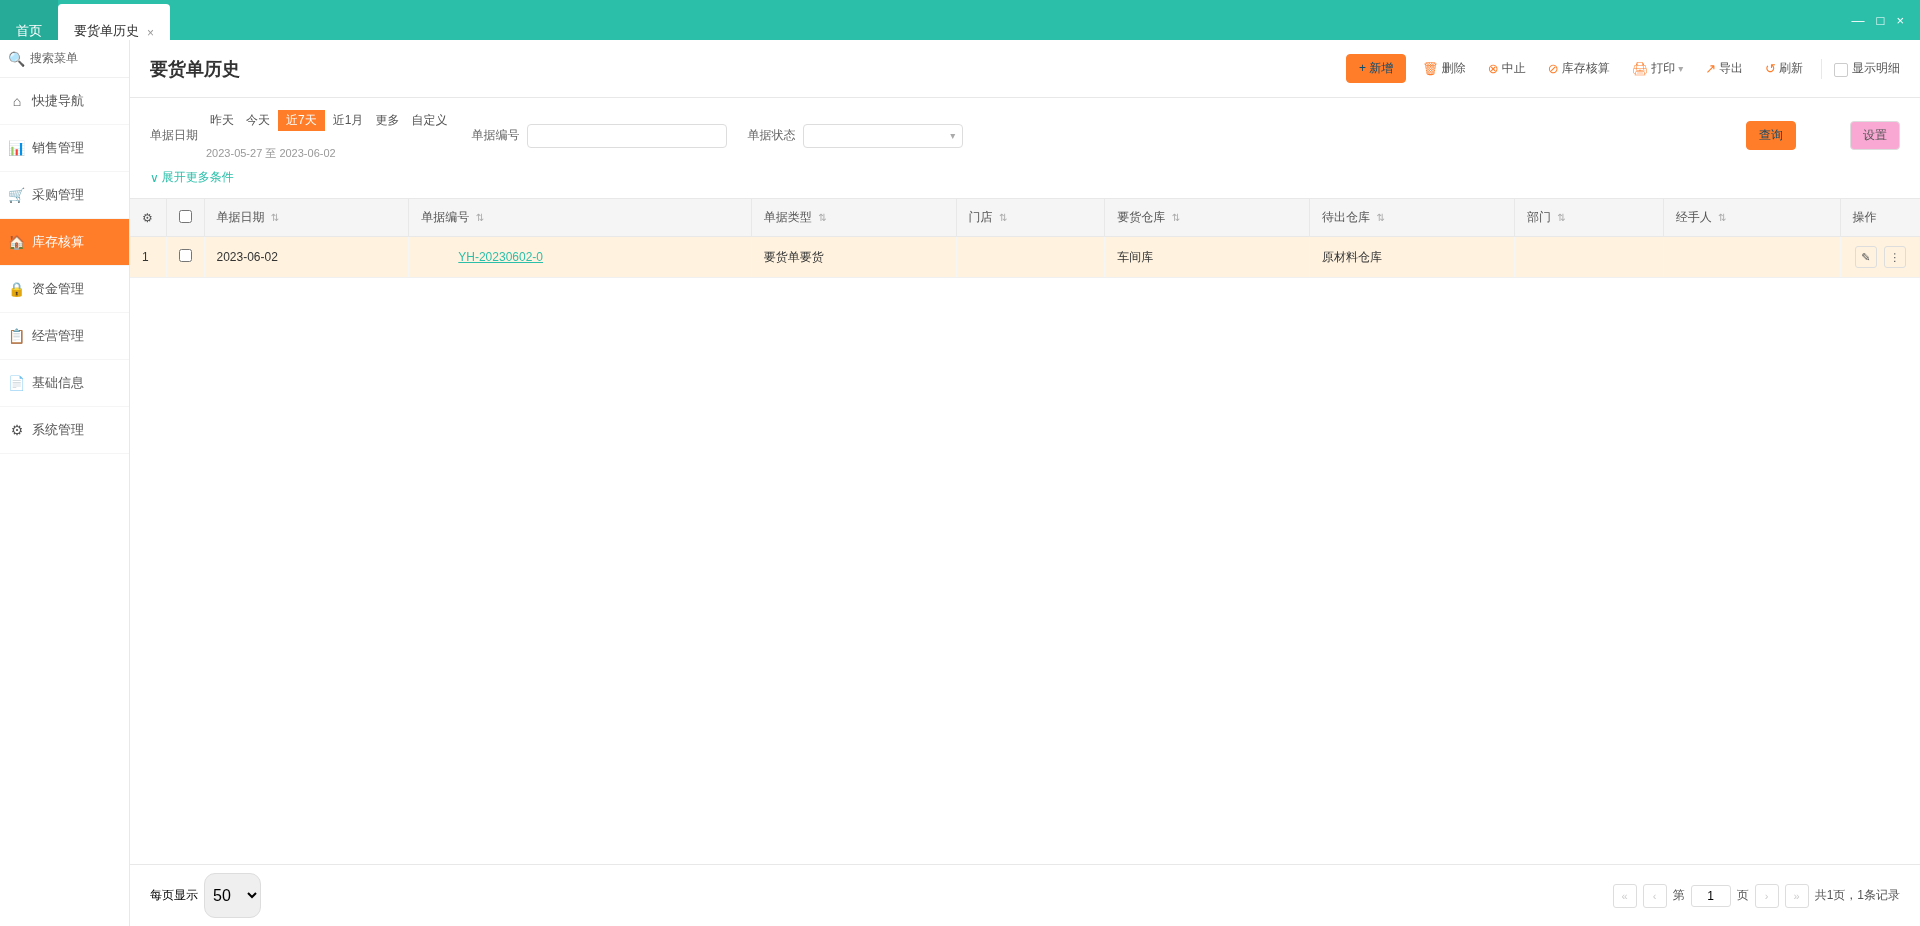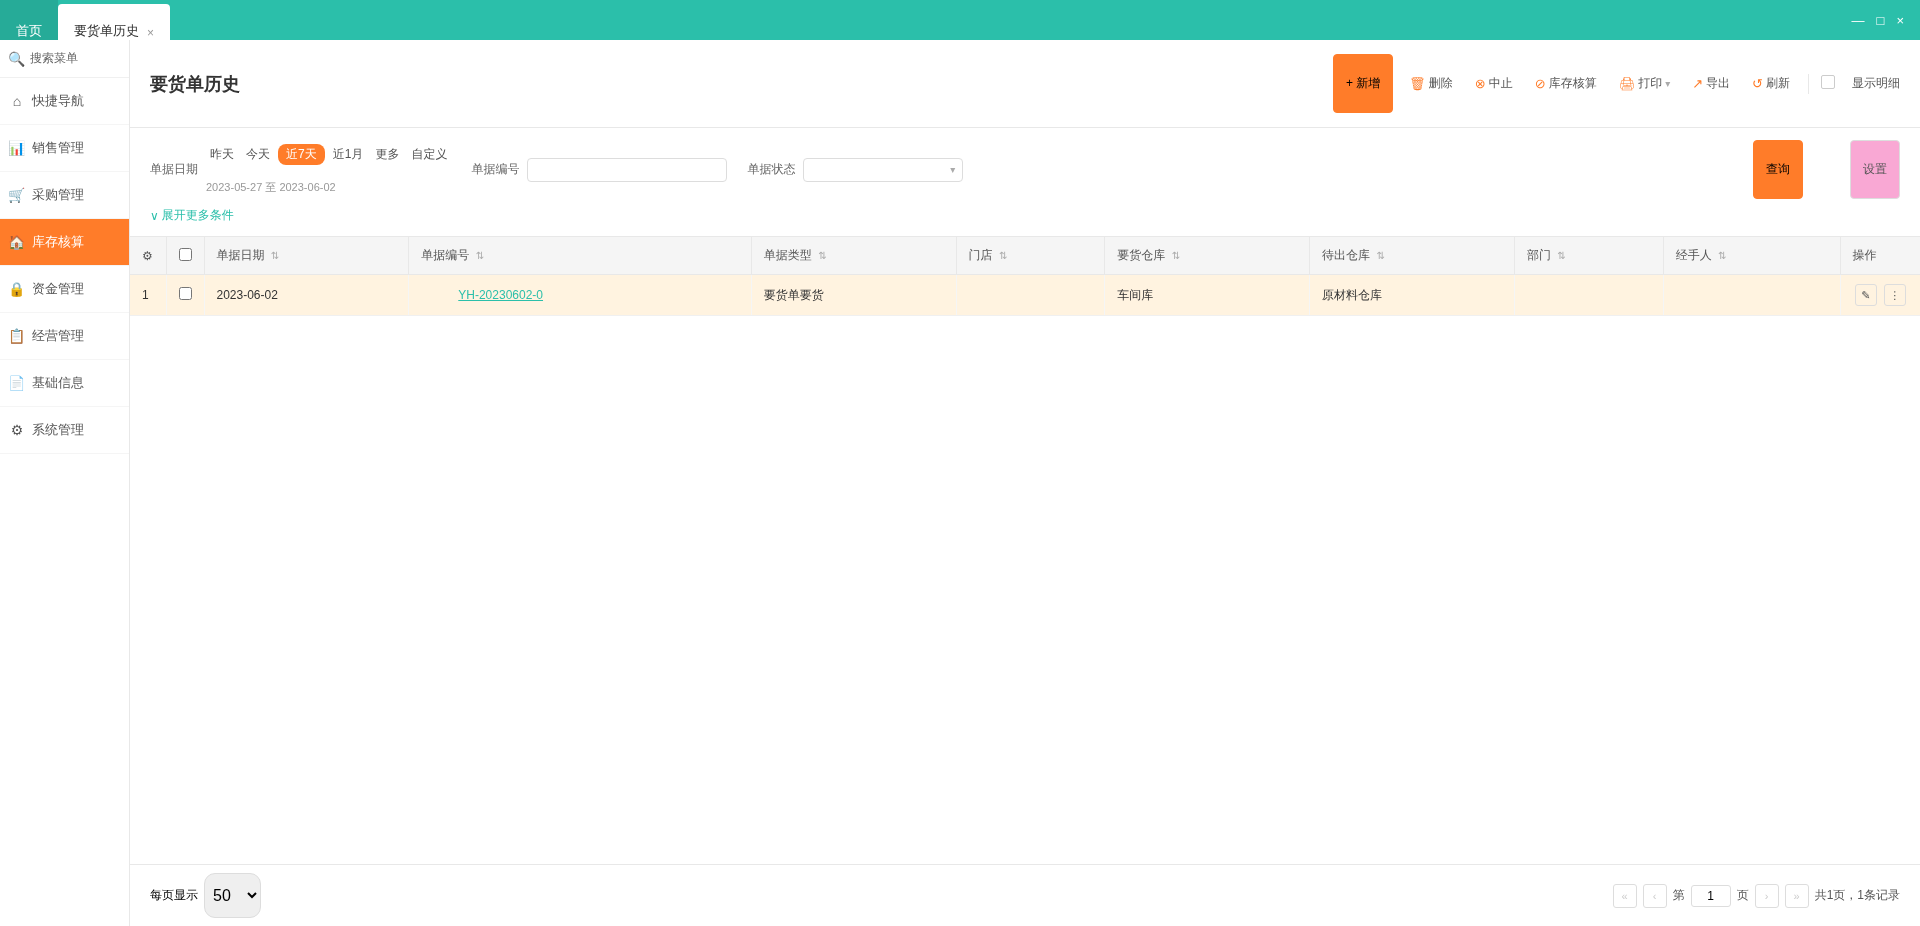--- a/index.html
+++ b/index.html
@@ -28,32 +28,32 @@
 
     
     .content { flex: 1; display: flex; flex-direction: column; overflow: hidden; }
 
     
     .page-header { background: #fff; padding: 14px 20px 0 20px; border-bottom: 1px solid #e8e8e8; }
     .page-title-row { display: flex; align-items: center; justify-content: space-between; margin-bottom: 14px; }
     .page-title { font-size: 18px; font-weight: bold; color: #333; }
     .toolbar { display: flex; align-items: center; gap: 10px; }
     .toolbar-btn { display: flex; align-items: center; gap: 3px; cursor: pointer; font-size: 12px; color: #555; padding: 4px 6px; border-radius: 3px; }
-    .toolbar-btn.primary { background: #ff7c29; color: #000000; border: 1px solid #ff7c29; border-radius: 4px; padding: 20px 12px; margin-left: 8px; }
+    .toolbar-btn.primary { background: #ff7c29; color: #0c4a6e; border: 1px solid #ff7c29; border-radius: 4px; padding: 5px 12px; margin-left: 8px; }
     .toolbar-btn.secondary { background: #f9a8d4; color: #555; border: 1px solid #ddd; border-radius: 4px; padding: 5px 12px; margin-left: 43px; }
     .toolbar-sep { width: 1px; height: 20px; background: #e8e8e8; margin: 0 2px; }
     .toolbar-icon { font-size: 13px; }
 
     
     .filter-area { padding: 12px 20px; background: #fff; border-bottom: 1px solid #e8e8e8; }
     .filter-row { display: flex; align-items: center; gap: 20px; flex-wrap: wrap; }
     .filter-group { display: flex; align-items: center; gap: 8px; }
     .filter-label { color: #666; font-size: 12px; white-space: nowrap; }
     .date-btn { font-size: 12px; cursor: pointer; color: #555; padding: 1px 4px; border-radius: 10px; }
-    .date-btn.active { background: #ff7c29; color: #fff; padding: 2px 8px; border-radius: 8px; }
+    .date-btn.active { background: #ff7c29; color: #fff; padding: 2px 8px; border-radius: 0; }
     .date-range { font-size: 11px; color: #999; margin-top: 15px; }
     .filter-input { border: 1px solid #ddd; border-radius: 4px; padding: 4px 8px; font-size: 12px; width: 200px; color: #333; outline: none; }
     .filter-select { border: 1px solid #ddd; border-radius: 4px; padding: 4px 8px; font-size: 12px; width: 160px; color: #333; outline: none; background: #fff; appearance: none; }
     .filter-select-wrap { position: relative; display: flex; align-items: center; }
     .filter-select-wrap::after { content: '▾'; position: absolute; right: 8px; color: #aaa; pointer-events: none; font-size: 10px; }
     .expand-btn { display: flex; align-items: center; gap: 3px; cursor: pointer; color: #2bbfaa; font-size: 12px; margin-top: 8px; }
 
     
     .table-area { flex: 1; overflow: auto; background: #fff; margin: 0; }
     .data-table { width: 100%; border-collapse: collapse; }
@@ -75,21 +75,21 @@
     .pagination-btn { width: 24px; height: 24px; border: 1px solid #ddd; border-radius: 3px; display: flex; align-items: center; justify-content: center; cursor: pointer; background: #fff; font-size: 11px; color: #555; }
     .pagination-btn.disabled { color: #ccc; cursor: default; }
     .pagination-input { width: 40px; border: 1px solid #ddd; border-radius: 3px; text-align: center; padding: 3px; font-size: 12px; }
     .page-size-select { border: 1px solid #ddd; border-radius: 11px; padding: 12px 4px; font-size: 16px; }
     .summary-bar { background: #fdf3e8; padding: 8px 20px; font-size: 12px; color: #666; border-top: 1px solid #e8e8e8; flex-shrink: 0; }
 
     
     .orange { color: #ff7c29; }
 
     
-    .display-toggle { display: flex; align-items: flex-start; gap: 17px; font-size: 12px; color: #555; cursor: pointer; }
+    .display-toggle { display: flex; align-items: flex-end; gap: 4px; font-size: 12px; color: #555; cursor: pointer; }
     .checkbox-icon { width: 14px; height: 14px; border: 1px solid #ccc; border-radius: 2px; display: inline-block; background: #fff; }
   </style>
 </head>
 <body>
 
 <div class="top-bar">
   <div class="top-bar-tabs">
     <div class="tab-item home">
       <span>首页</span>
     </div>
@@ -214,21 +214,21 @@
 
         <div class="filter-group">
           <span class="filter-label">单据状态</span>
           <div class="filter-select-wrap">
             <select class="filter-select">
               <option value=""></option>
             </select>
           </div>
         </div>
 
-        <div style="display:flex;gap:4px;margin-left:auto;">
+        <div style="display:flex;gap:11px;margin-left:auto;">
           <div class="toolbar-btn primary">
             <span>查询</span>
           </div>
           <div class="toolbar-btn secondary">
             <span>设置</span>
           </div>
         </div>
       </div>
 
       <div class="expand-btn">

